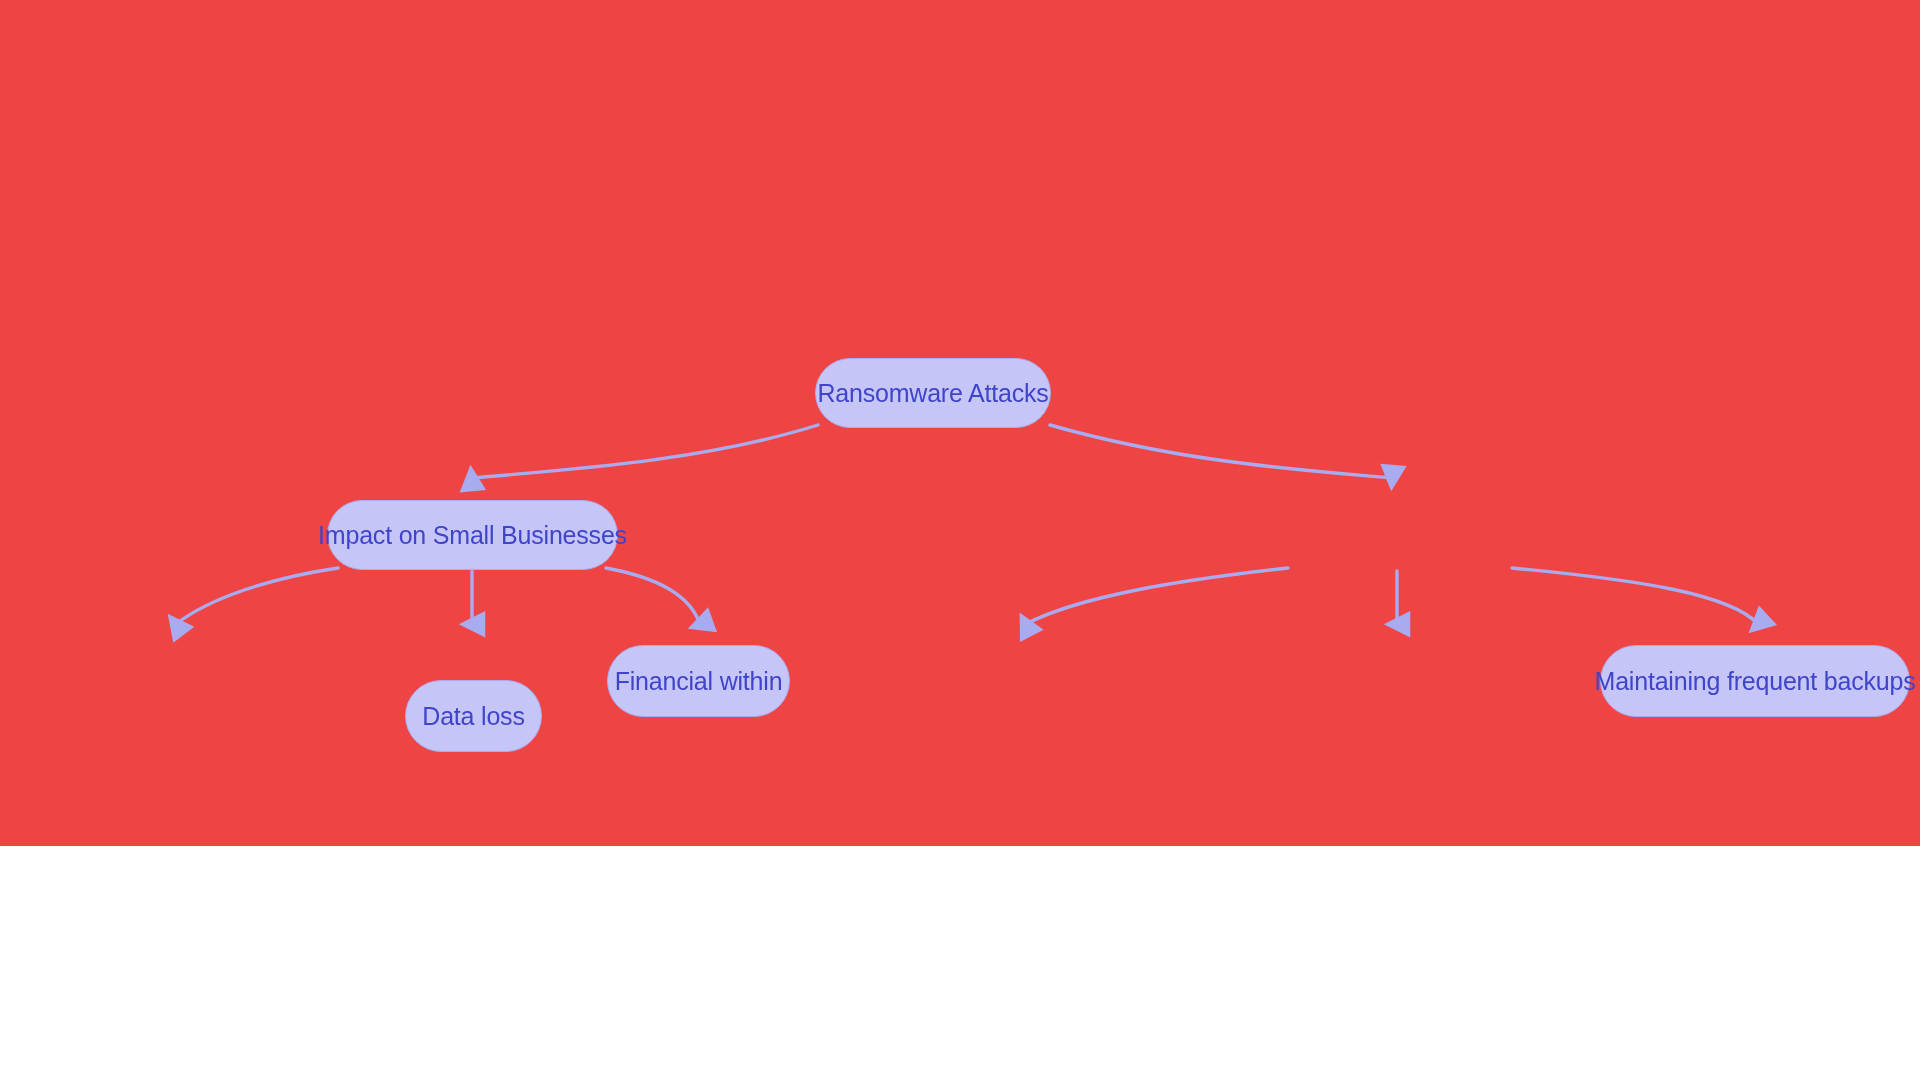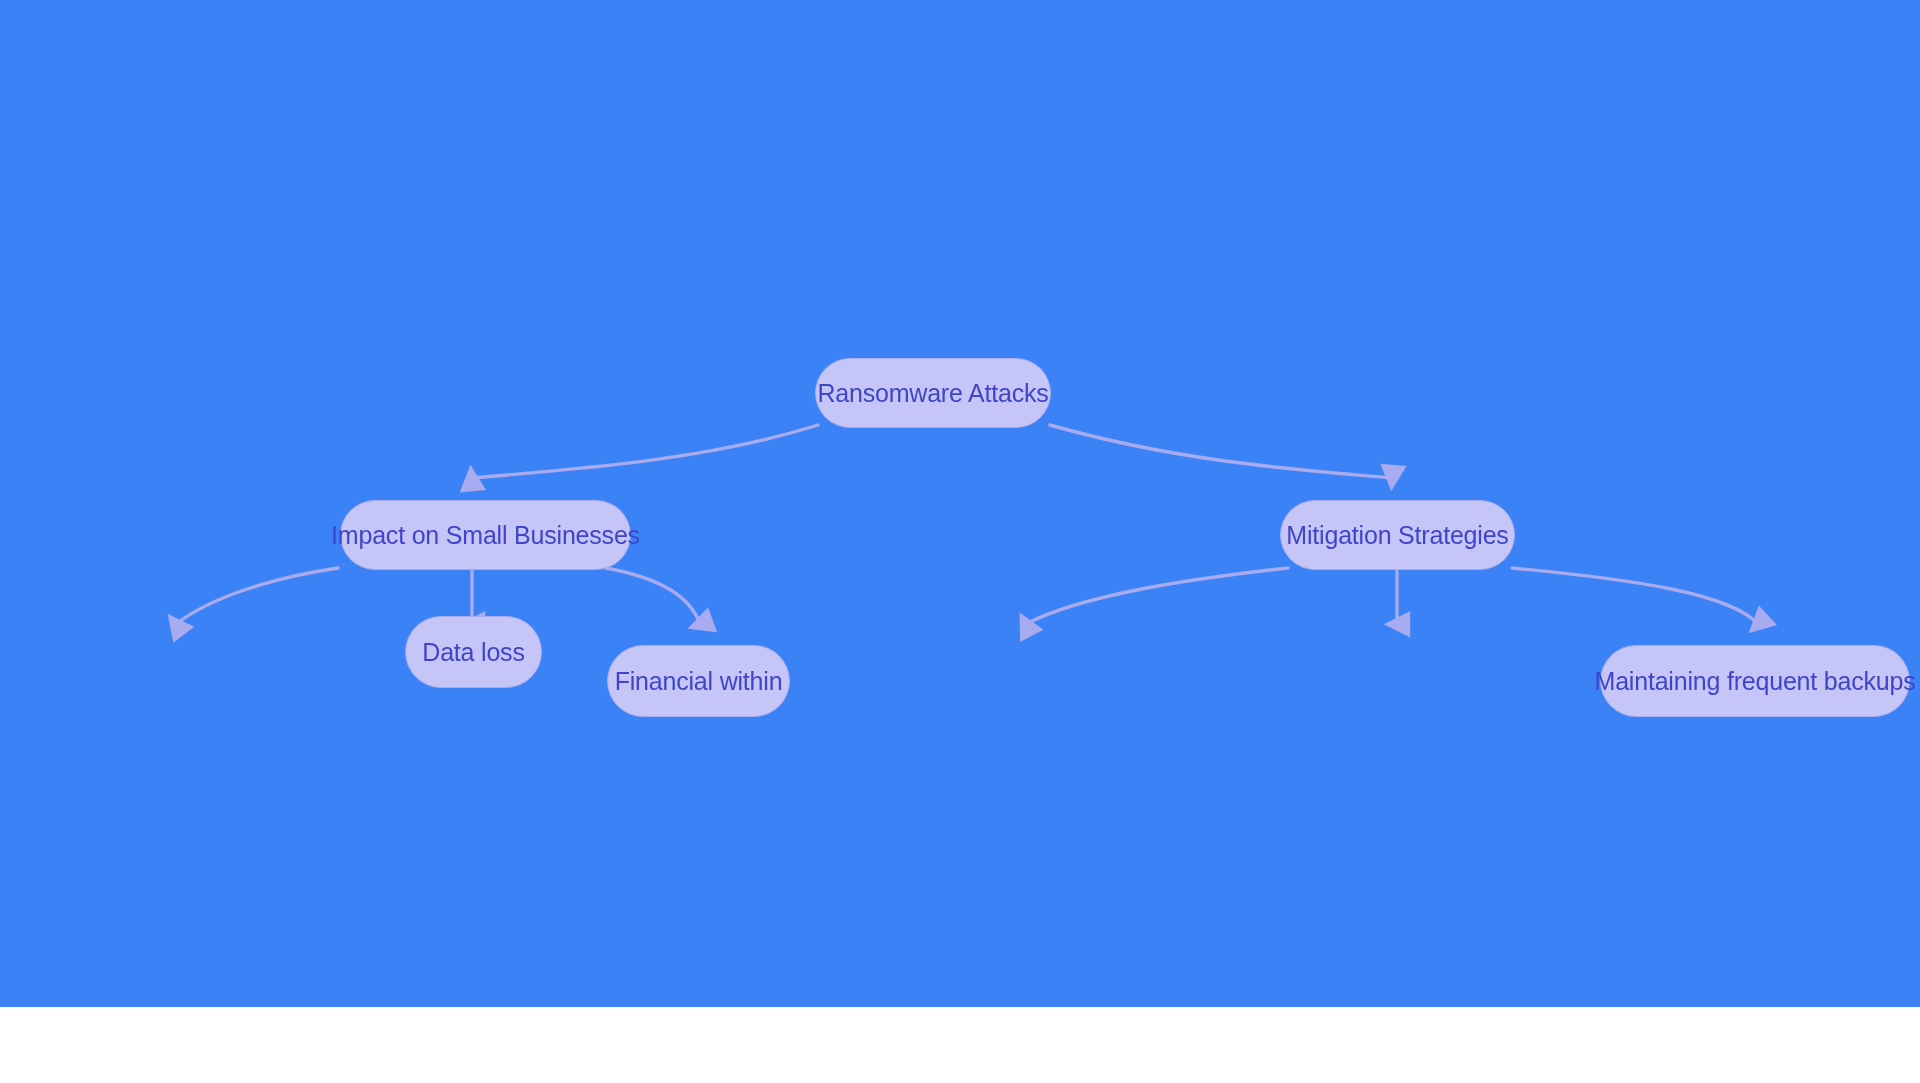--- a/index.html
+++ b/index.html
@@ -9,22 +9,22 @@
   }
   body {
     width: 1920px;
     height: 1083px;
     overflow: hidden;
     font-family: "Liberation Sans", sans-serif;
   }
   #flowchart-canvas {
     position: relative;
     width: 1920px;
-    height: 1007px;
-    background: #3b82f6;
+    height: 846px;
+    background: #ef4444;
   }
   #edge-layer {
     position: absolute;
     left: 0;
     top: 0;
     width: 1920px;
     height: 1083px;
   }
   .node {
     position: absolute;
@@ -75,30 +75,27 @@
 
     <path d="M 1397 571 L 1397 624" fill="none" stroke="#a9abf0" stroke-width="3.4" stroke-linecap="round" marker-end="url(#arrowhead)"></path>
 
     <path d="M 1512 568 C 1640 580, 1730 594, 1758 624" fill="none" stroke="#a9abf0" stroke-width="3.4" stroke-linecap="round" marker-end="url(#arrowhead)"></path>
   </svg>
 
   <div class="node" style="left:815px; top:358px; width:236px; height:70px;">
     <span class="node-label">Ransomware Attacks</span>
   </div>
 
-  <div class="node" style="left:340px; top:500px; width:291px; height:70px;">
+  <div class="node" style="left:327px; top:500px; width:291px; height:70px;">
     <span class="node-label">Impact on Small Businesses</span>
   </div>
 
-  <div class="node" style="left:1280px; top:500px; width:235px; height:70px;">
-    <span class="node-label">Mitigation Strategies</span>
-  </div>
 
 
-  <div class="node" style="left:405px; top:616px; width:137px; height:72px;">
+  <div class="node" style="left:405px; top:680px; width:137px; height:72px;">
     <span class="node-label">Data loss</span>
   </div>
 
   <div class="node" style="left:607px; top:645px; width:183px; height:72px;">
     <span class="node-label">Financial within</span>
   </div>
 
 
 
   <div class="node" style="left:1600px; top:645px; width:310px; height:72px;">

